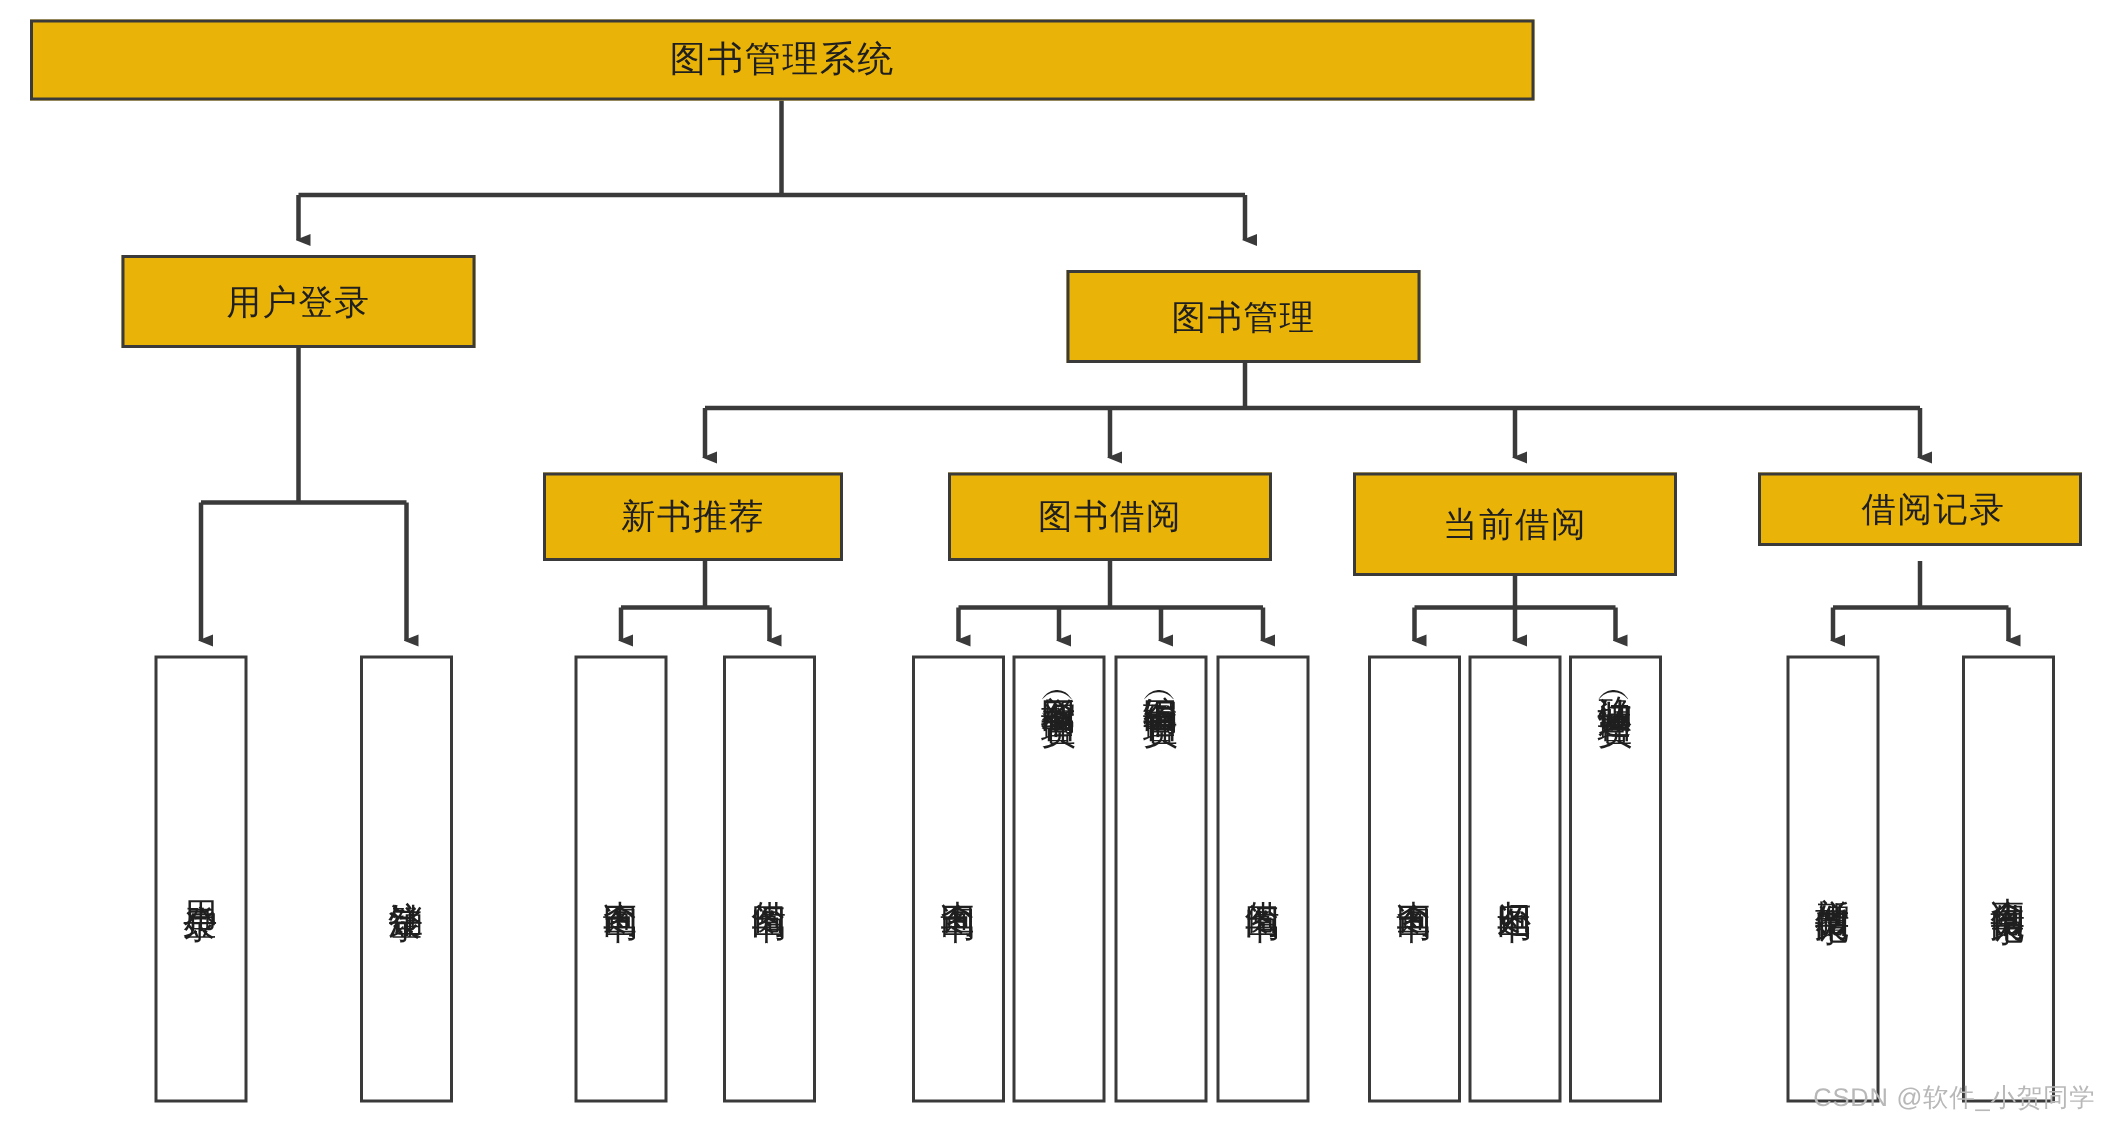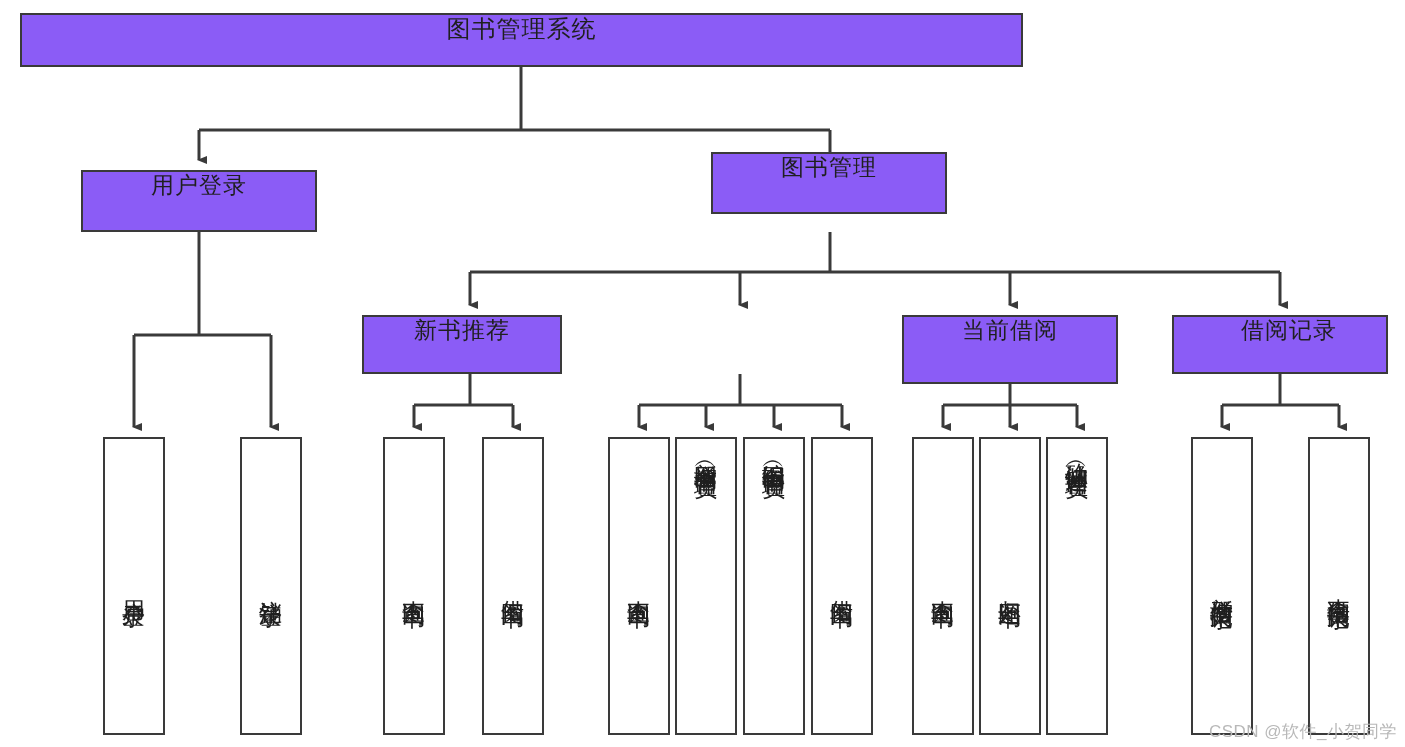--- a/index.html
+++ b/index.html
@@ -17,23 +17,24 @@
   }
   svg#wires{
     position:absolute;
     left:0;top:0;
     width:1405px;height:747px;
     pointer-events:none;
   }
   .node{
     position:absolute;
     box-sizing:border-box;
-    background:#8b5cf6;
+    background:#eab308;
     border:2.5px solid #3a3a3a;
     display:flex;
+    align-items:center;
     justify-content:center;
     z-index:2;
   }
   .node .label{
     font-size:23px;
     letter-spacing:1px;
     color:#1f1f1f;
     line-height:1.15;
     white-space:nowrap;
   }
@@ -127,31 +128,34 @@
     </g>
   </svg>
 
   <div class="node root" style="left:20px;top:13px;width:1003px;height:54px;">
     <span class="label">图书管理系统</span>
   </div>
 
   <div class="node" style="left:81px;top:170px;width:236px;height:62px;">
     <span class="label">用户登录</span>
   </div>
-  <div class="node" style="left:711px;top:152px;width:236px;height:62px;">
+  <div class="node" style="left:711px;top:180px;width:236px;height:62px;">
     <span class="label">图书管理</span>
   </div>
 
   <div class="node" style="left:362px;top:315px;width:200px;height:59px;">
     <span class="label">新书推荐</span>
   </div>
+  <div class="node" style="left:632px;top:315px;width:216px;height:59px;">
+    <span class="label">图书借阅</span>
+  </div>
   <div class="node" style="left:902px;top:315px;width:216px;height:69px;">
     <span class="label">当前借阅</span>
   </div>
-  <div class="node" style="left:1172px;top:315px;width:216px;height:59px;padding-left:18px;">
+  <div class="node" style="left:1172px;top:315px;width:216px;height:49px;padding-left:18px;">
     <span class="label">借阅记录</span>
   </div>
 
   <div class="leaf center" style="left:103px;top:437px;width:62px;height:298px;">
     <span class="vlabel">用户登录</span>
   </div>
   <div class="leaf center" style="left:240px;top:437px;width:62px;height:298px;">
     <span class="vlabel">注销登录</span>
   </div>
 

